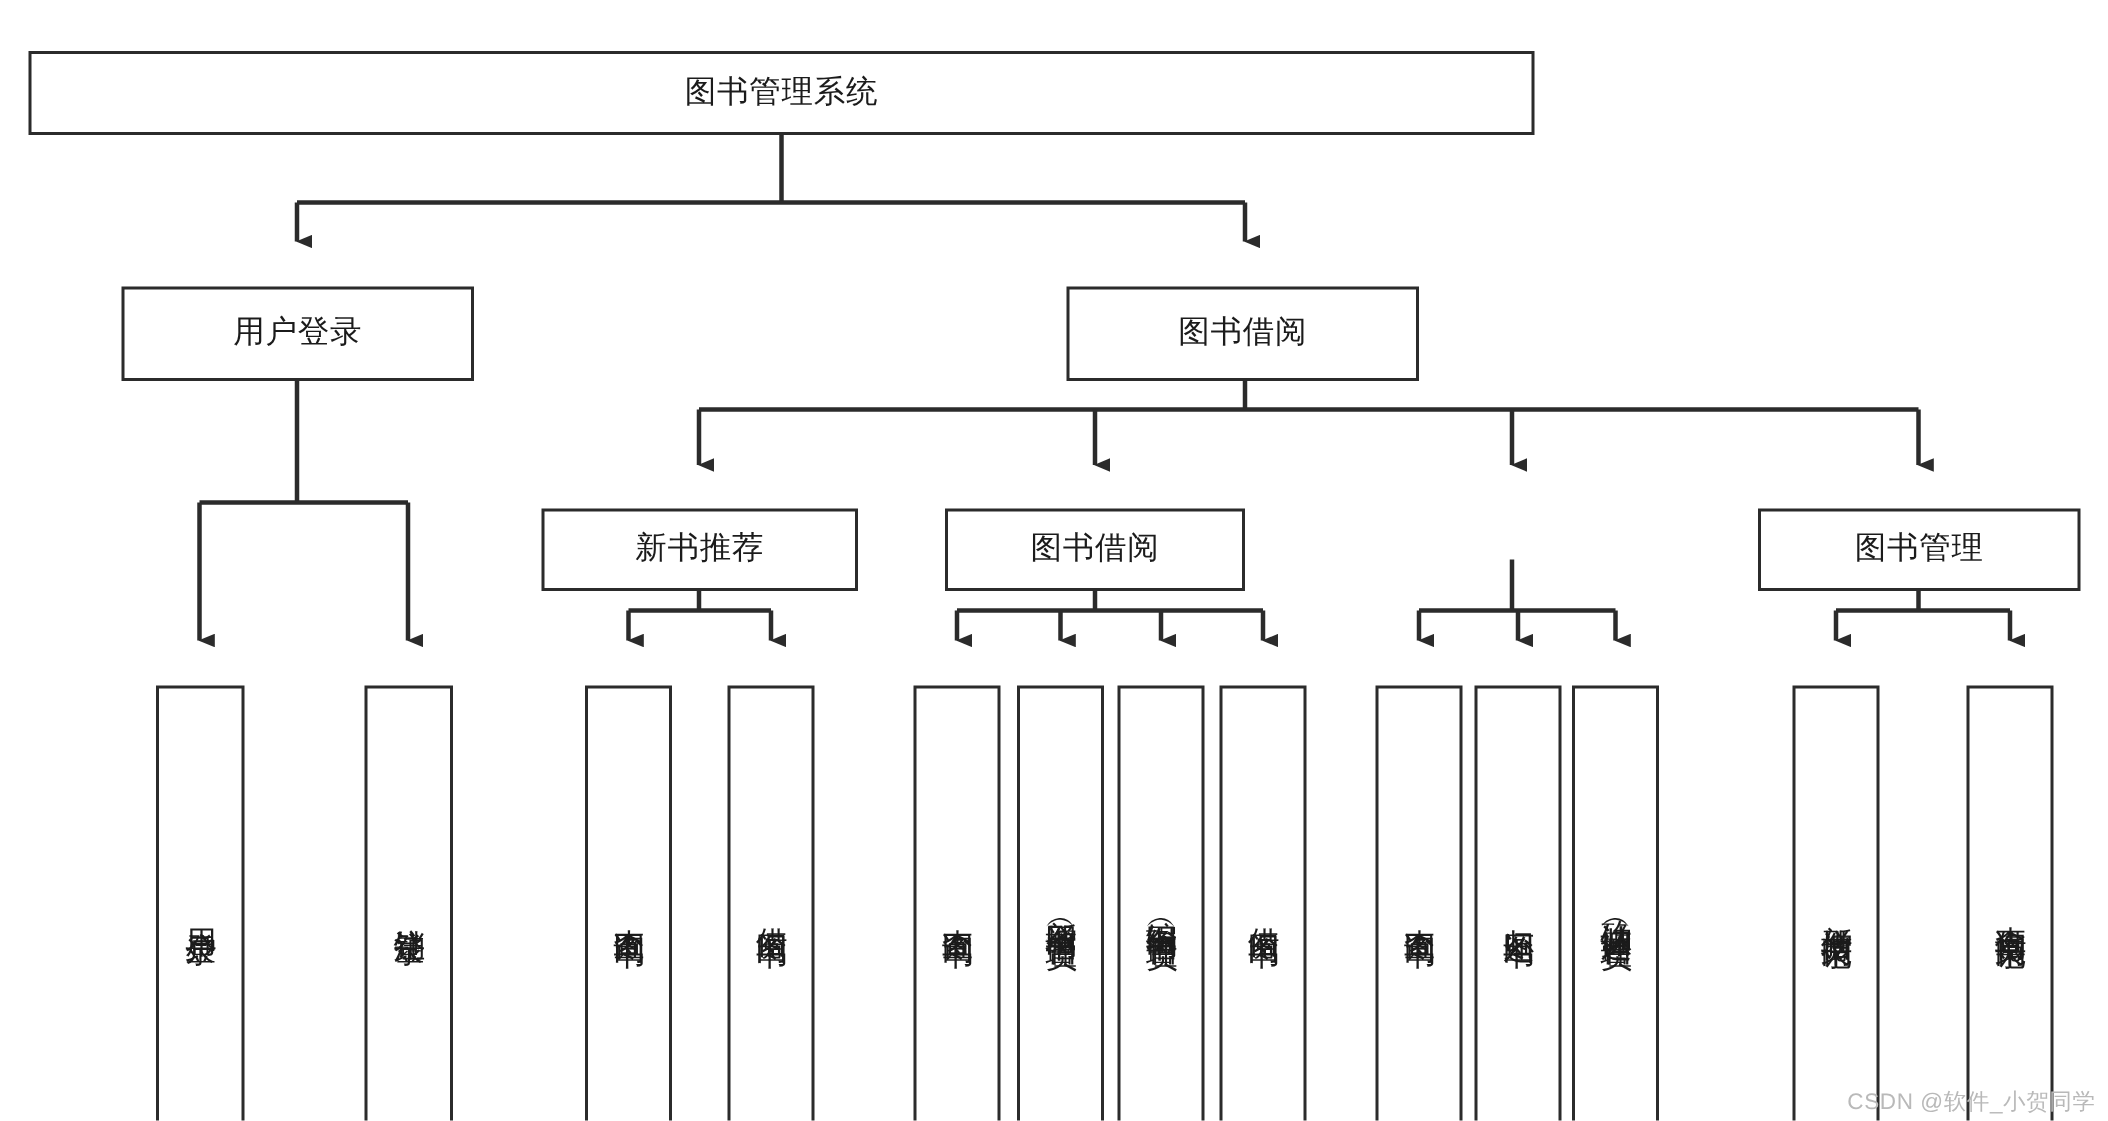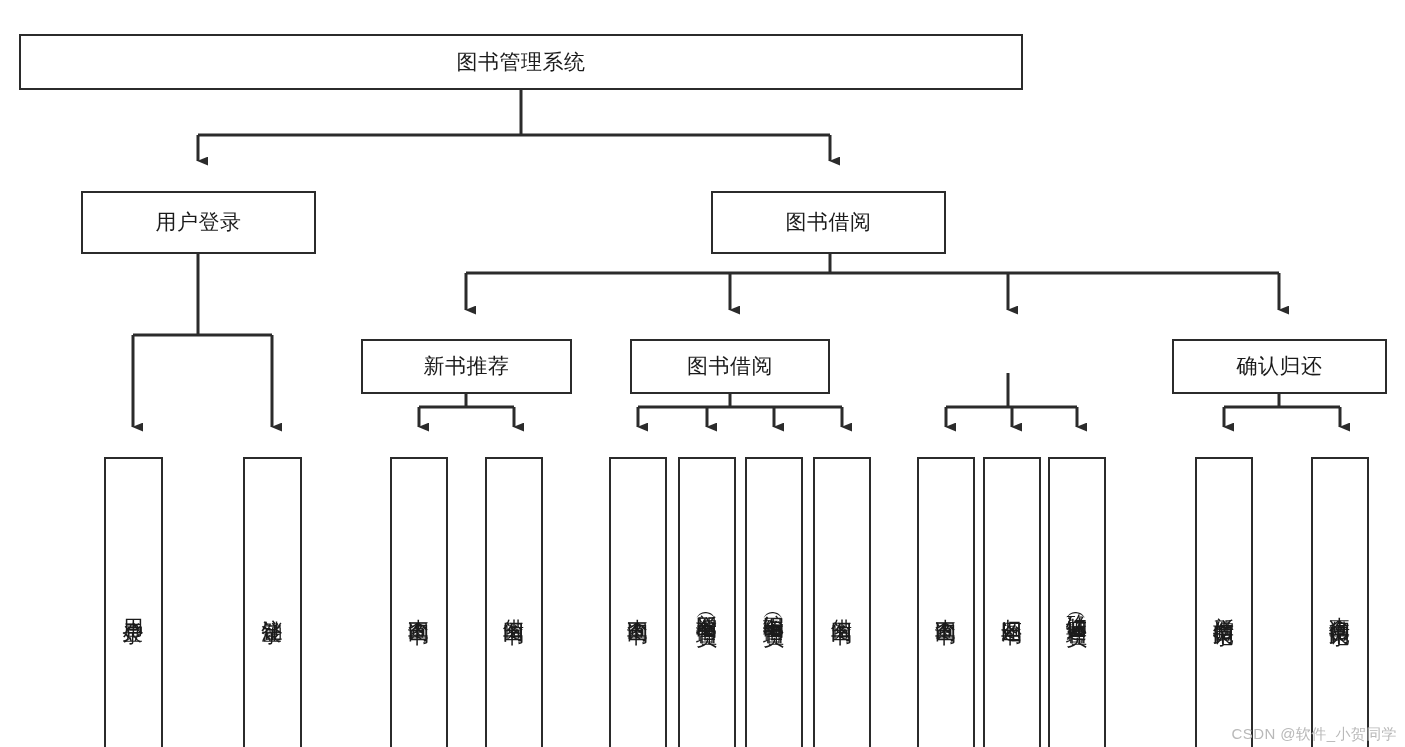--- a/index.html
+++ b/index.html
@@ -139,21 +139,21 @@
     <span class="node-label">图书借阅</span>
   </div>
 
   <div class="node horiz" style="left:630px; top:318px; width:200px; height:55px;">
     <span class="node-label">图书借阅</span>
   </div>
   <div class="node horiz" style="left:361px; top:318px; width:211px; height:55px;">
     <span class="node-label">新书推荐</span>
   </div>
   <div class="node horiz" style="left:1172px; top:318px; width:215px; height:55px;">
-    <span class="node-label">确认归还</span>
+    <span class="node-label">图书管理</span>
   </div>
 
   <div class="node vert" style="left:104px; top:436px; width:59px; height:298px;">
     <span class="node-label">用户登录</span>
   </div>
   <div class="node vert" style="left:243px; top:436px; width:59px; height:298px;">
     <span class="node-label">注销登录</span>
   </div>
 
   <div class="node vert" style="left:390px; top:436px; width:58px; height:298px;">

